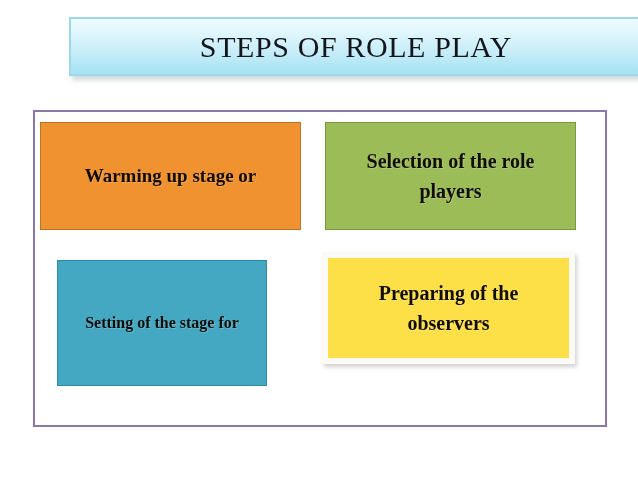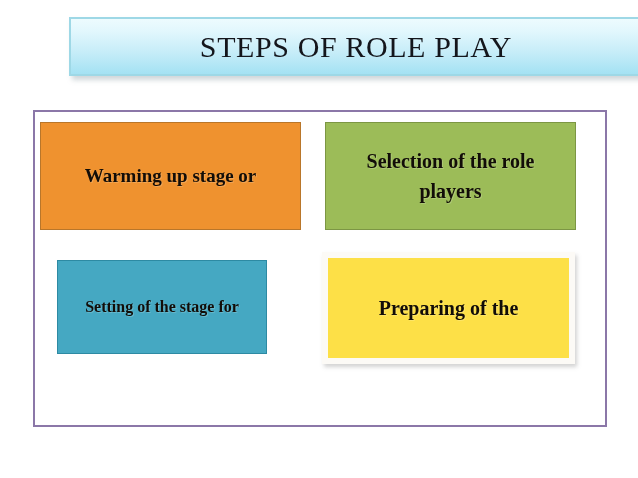--- a/index.html
+++ b/index.html
@@ -97,21 +97,21 @@
     background: #9CBC58;
     border: 1px solid #7C9644;
   }
   #box-selection .step-line { font-size: 20px; }
 
   
   #box-setting {
     left: 57px;
     top: 260px;
     width: 210px;
-    height: 94px;
+    height: 126px;
     background: #45A8C2;
     border: 1px solid #2D8AA3;
   }
   #box-setting .step-line { font-size: 16px; }
 
   
   #box-preparing {
     left: 322px;
     top: 252px;
     width: 253px;
@@ -141,15 +141,16 @@
     <div class="step-line">Selection of the role</div>
     <div class="step-line">players</div>
   </div>
 
   <div id="box-setting" class="step-box">
     <div class="step-line">Setting of the stage for</div>
   </div>
 
   <div id="box-preparing" class="step-box">
     <div class="step-line">Preparing of the</div>
+    <div class="step-line">observers</div>
   </div>
 
 </div>
 
 </body></html>

